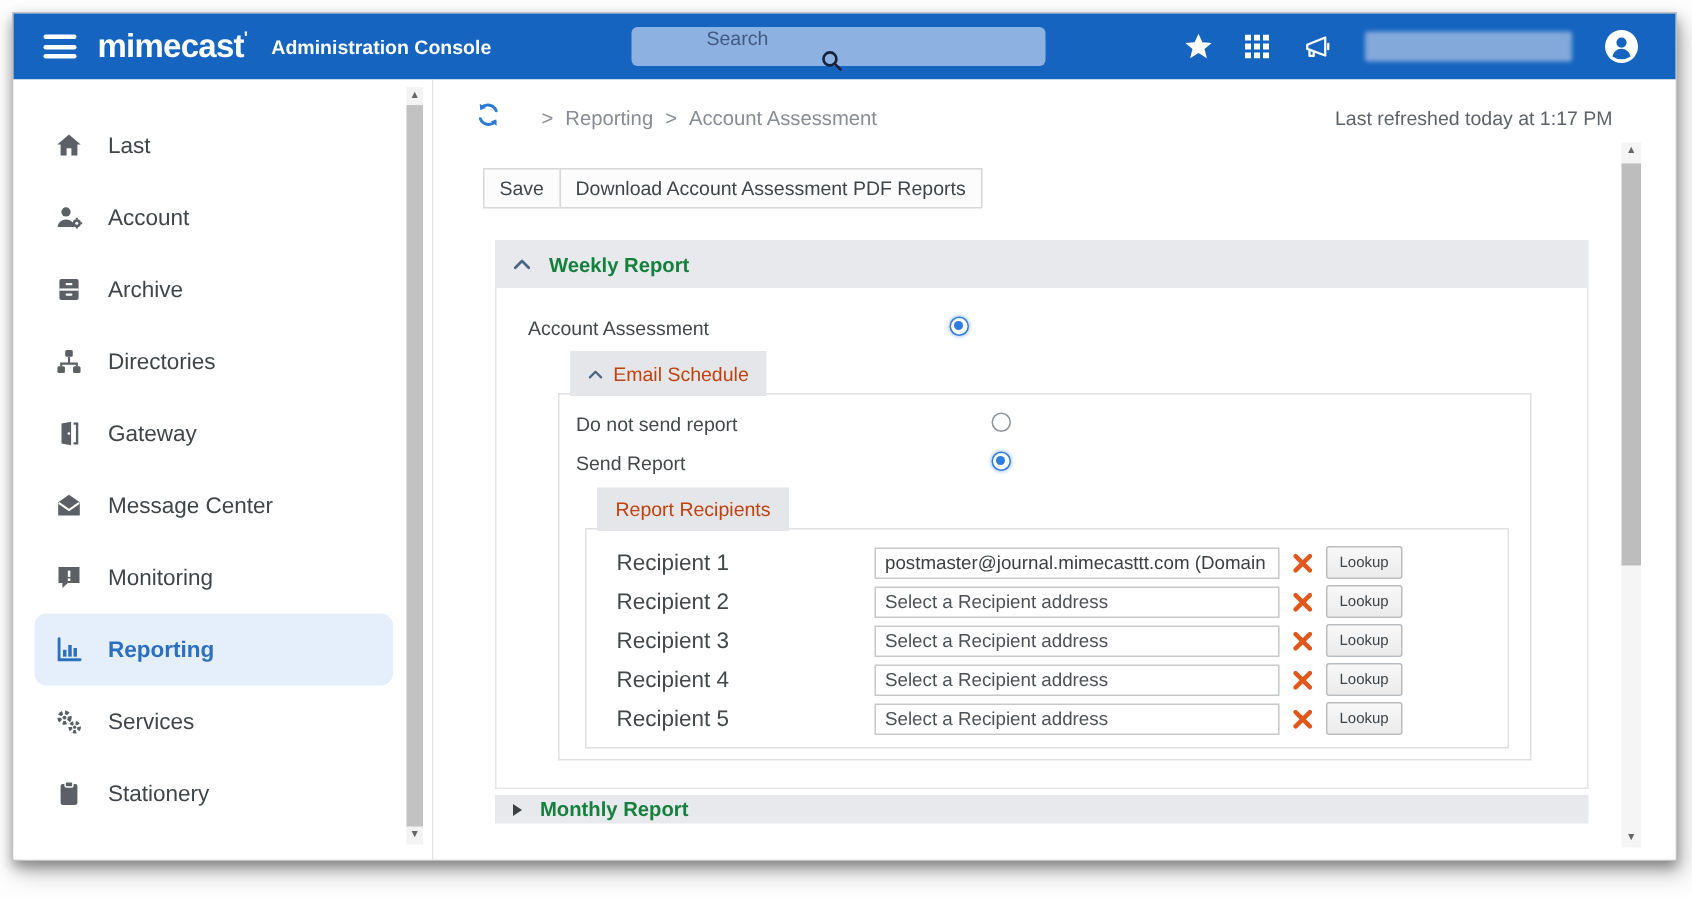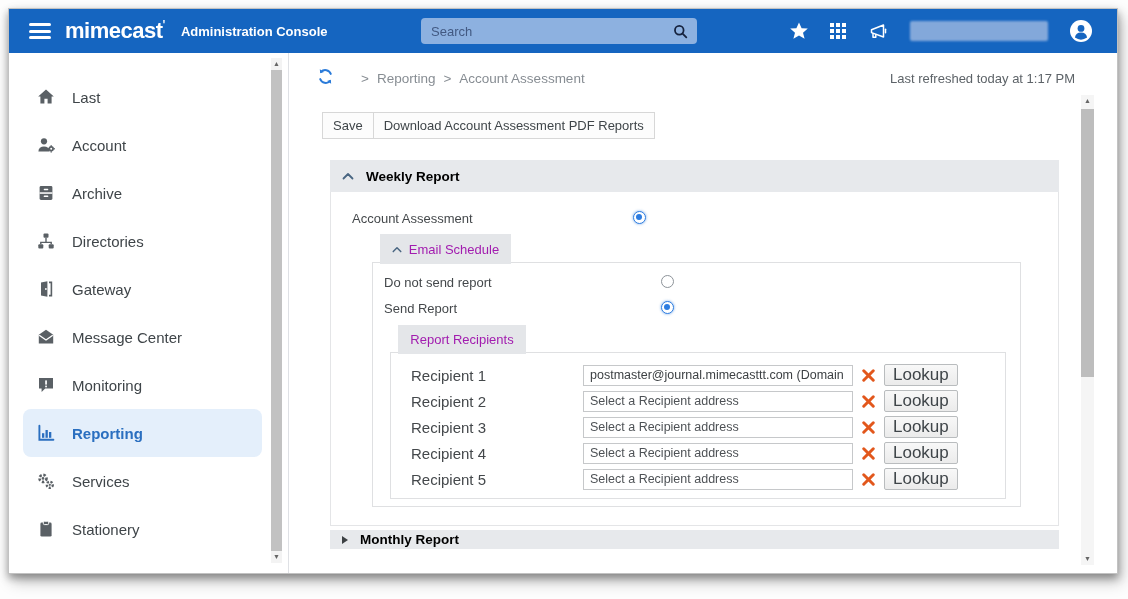--- a/index.html
+++ b/index.html
@@ -10,21 +10,21 @@
     box-shadow:0 4px 8px rgba(0,0,0,.35), 4px 8px 14px rgba(0,0,0,.22); }
 
   
   .topbar { position:relative; height:44px; background:#1565c0; display:flex; align-items:center; }
   .hamburger { margin-left:20px; width:22px; cursor:pointer; }
   .hamburger span { display:block; height:3px; background:#fff; border-radius:2px; margin:3.5px 0; }
   .brand { color:#fff; font-size:22px; font-weight:bold; letter-spacing:-.5px; margin-left:14px; }
   .brand .tick { font-size:12px; vertical-align:top; opacity:.9; }
   .subtitle { color:#fff; font-size:13px; font-weight:bold; margin-left:16px; }
   .searchbox { position:absolute; left:412px; top:9px; width:276px; height:26px;
-    background:#8db1e0; border-radius:4px; display:flex; align-items:center; }
+    background:#8db1e0; border-radius:4px; display:flex; align-items:center;flex-direction:column; }
   .searchbox input { flex:1; background:transparent; border:none; outline:none;
     font-size:13px; color:#1c2b4a; padding:0 10px; font-family:inherit; }
   .searchbox input::placeholder { color:#425982; opacity:1; }
   .search-ic { margin-right:9px; display:flex; }
   .top-icons { position:absolute; right:24px; top:0; height:44px; display:flex; align-items:center; gap:21px; }
   .tb-ic { display:flex; align-items:center; justify-content:center; cursor:pointer; }
   .redacted { width:138px; height:20px; background:#83a8da; border-radius:2px; filter:blur(1.3px); }
 
   
   .content { display:flex; height:520px; }
@@ -53,54 +53,54 @@
   .btn { display:inline-block; background:#fcfcfc; border:1px solid #d7d7d7;
     font-size:13px; color:#3f4549; padding:0 10px; height:27px; line-height:25px;
     cursor:pointer; font-family:inherit; }
   .toolbar-left { position:absolute; left:33px; top:59px; display:flex; }
   .toolbar-left .btn + .btn { margin-left:-1px; }
   .tell-more { position:absolute; right:56px; top:59px; }
 
   
   .section-header { position:absolute; left:41px; width:729px; height:32px;
     background:#e7e9ec; display:flex; align-items:center; gap:12px; padding-left:12px; cursor:pointer; }
-  .section-header .hdr-label { font-size:13.5px; font-weight:bold; color:#000000; }
+  .section-header .hdr-label { font-size:13.5px; font-weight:bold; color:#15803d; }
   .weekly-header { top:107px; }
   .monthly-header { top:477px; height:19px; }
   .tri-right { width:0; height:0; border-left:6px solid #3c4043; border-top:4.5px solid transparent; border-bottom:4.5px solid transparent; }
 
   .weekly-body { position:absolute; left:41px; top:139px; width:729px; height:334px;
     background:#fff; border:1px solid #e4e5e7; border-top:none; }
 
   .field-label { position:absolute; font-size:13px; color:#44484b; }
 
   
   .radio { position:absolute; width:13px; height:13px; border-radius:50%;
     border:1.5px solid #8d9399; background:#fff; cursor:pointer; }
   .radio.checked { border-color:#2d7ce0; box-shadow:0 0 2px 1px rgba(77,144,224,.35); }
   .radio.checked::after { content:''; position:absolute; left:2px; top:2px; width:6px; height:6px;
     border-radius:50%; background:#2d7ce0; }
 
   
   .group-tab { position:absolute; background:#e4e6e9; display:flex; align-items:center;
-    justify-content:center; gap:7px; font-size:13px; color:#a21caf; z-index:2; cursor:pointer; }
+    justify-content:center; gap:7px; font-size:13px; color:#c2410c; z-index:2; cursor:pointer; }
   .group-box { position:absolute; border:1px solid #dfe0e2; background:#fff; }
   .es-tab { left:91px; top:181px; width:131px; height:30px; }
   .es-box { left:83px; top:209px; width:649px; height:245px; }
   .rr-tab { left:109px; top:272px; width:128px; height:29px; }
   .rr-box { left:101px; top:299px; width:616px; height:147px; padding-top:9px; }
 
   
   .rcp-row { height:26px; display:flex; align-items:center; padding-left:20px; }
   .rcp-label { width:172px; font-size:15px; color:#44484b; }
   .rcp-input { width:270px; height:21px; border:1px solid #c6c8ca; font-size:12.5px;
     color:#3d4144; padding:0 6px; margin-right:9px; font-family:inherit; }
   .rcp-input::placeholder { color:#4e5256; opacity:1; }
   .remove-x { width:14px; display:flex; margin-right:8px; cursor:pointer; }
-  .lookup-btn { height:22px; padding:0 8px; font-size:17px; color:#3f4549;
+  .lookup-btn { height:22px; padding:0 8px; font-size:10px; color:#3f4549;
     background:linear-gradient(#f8f8f8,#ebebeb); border:1px solid #b9bcbe; border-radius:2px;
     cursor:pointer; font-family:inherit; }
 
   
   .main-scroll { position:absolute; right:23px; top:42px; bottom:8px; width:13px; background:#f5f5f5; }
   .main-scroll .thumb { position:absolute; left:0; right:0; top:14px; height:268px; background:#bdbdbd; }
 </style>
 </head>
 <body>
 

